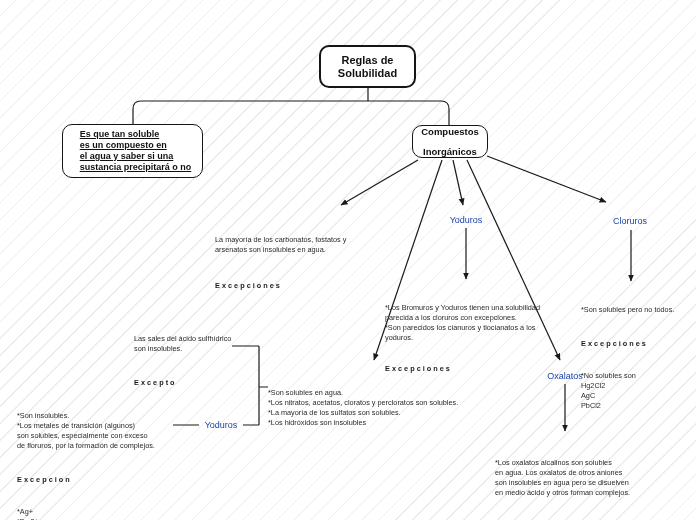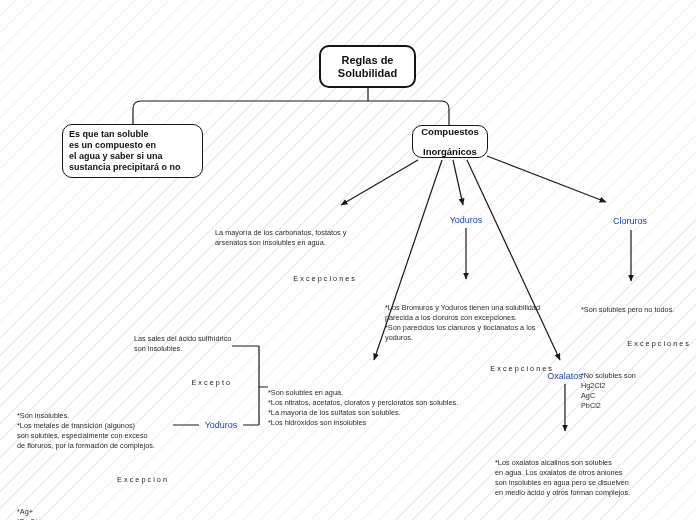--- a/index.html
+++ b/index.html
@@ -25,29 +25,29 @@
   #connectors marker path{fill:var(--line);stroke:none;}
 
   .node{
     position:absolute;background:#fff;border:2px solid #151515;border-radius:10px;
     display:flex;align-items:center;justify-content:center;
     font-weight:bold;color:#111;text-align:center;
     white-space:pre;box-sizing:border-box;
   }
   .node span{white-space:pre;}
   .title-node{font-size:11px;line-height:13px;}
-  .def-node{font-size:9px;line-height:11px;justify-content:flex-start;text-align:left;padding-left:6px;border-width:1.5px;}
+  .def-node{font-size:9px;line-height:11px;justify-content:center;text-align:left;padding-left:6px;border-width:1.5px;text-decoration:underline;}
   .comp-node{font-size:9.5px;line-height:20px;border-width:1.5px;}
 
   .note{
     position:absolute;color:#2a2a2a;font-size:7.3px;line-height:10px;
     white-space:pre;
   }
   .note .exc-header{
-    font-weight:normal;text-align:right;margin:6px 0 4px;color:#1c1c1c;
+    font-weight:bold;text-align:left;margin:6px 0 4px;color:#1c1c1c;
   }
   .note.m-tight .exc-header{margin:1px 0 0;}
   .note.m-snug  .exc-header{margin:4px 0 2px;}
 
   .link-label{
     position:absolute;transform:translate(-50%,-50%);
     color:var(--label-blue);font-weight:normal;font-size:9px;white-space:pre;
   }
 </style>
 </head>
@@ -93,21 +93,21 @@
   <div class="node comp-node" style="left:412px;top:125px;width:76px;height:33px">
     <span>Compuestos
 Inorgánicos</span>
   </div>
 
   <div class="link-label" style="left:466px;top:220px">Yoduros</div>
   <div class="link-label" style="left:630px;top:221px">Cloruros</div>
   <div class="link-label" style="left:565px;top:376px">Oxalatos</div>
   <div class="link-label" style="left:221px;top:425px">Yoduros</div>
 
-  <div class="note" style="left:215px;top:208px;width:140px">
+  <div class="note" style="left:215px;top:215px;width:140px">
     <div>La mayoría de los carbonatos, fostatos y
 arsenatos son insolubles en agua.</div>
     <div class="exc-header">E x c e p c i o n e s</div>
   </div>
 
   <div class="note m-tight" style="left:385px;top:283px;width:167px">
     <div>*Los Bromuros y Yoduros tienen una solubilidad
 parecida a los cloruros con excepciones.
 *Son parecidos los cianuros y tiocianatos a los
 yoduros.</div>

